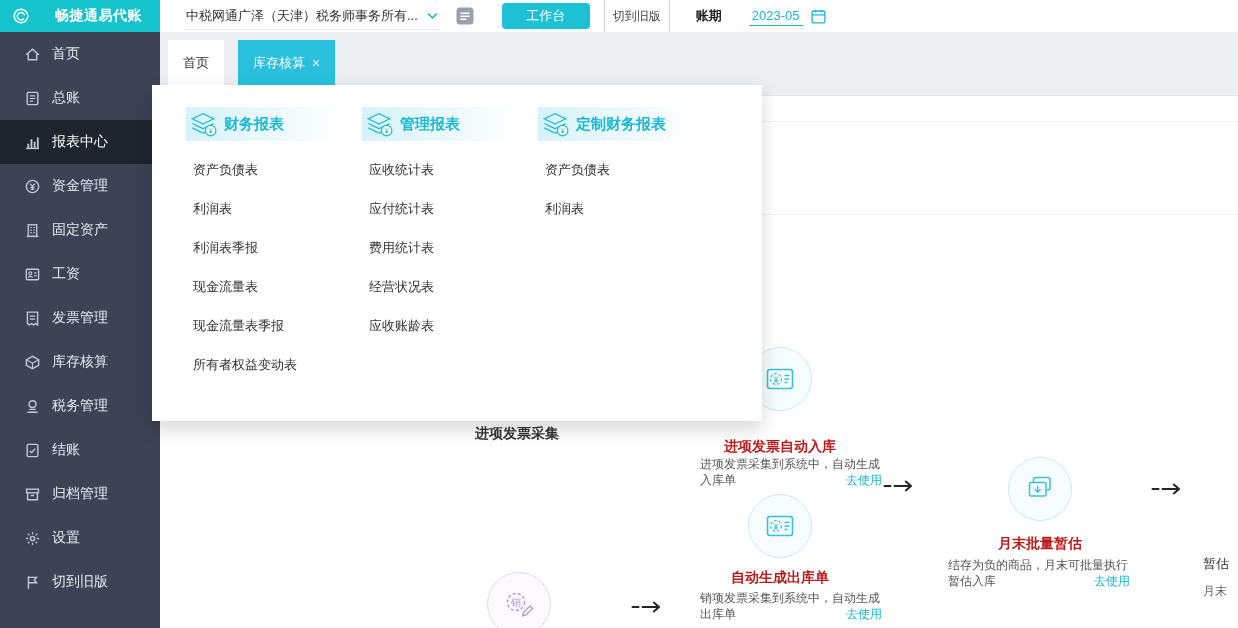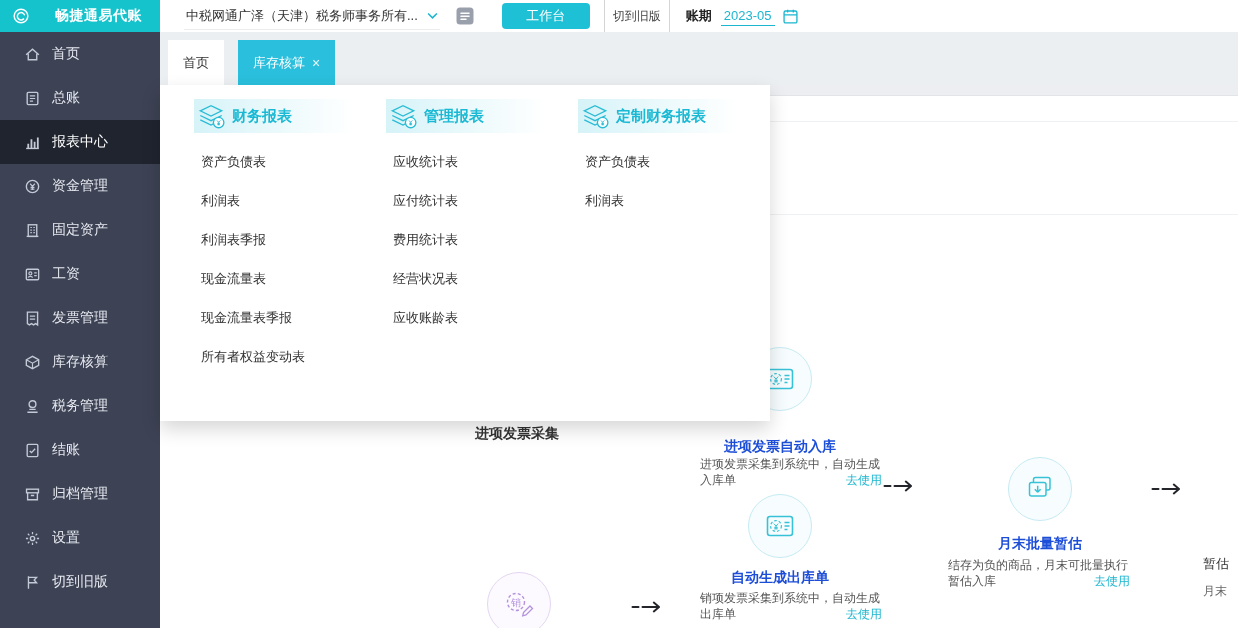--- a/index.html
+++ b/index.html
@@ -15,46 +15,46 @@
 .side-icon{width:17px;height:17px;margin-right:11px;display:inline-flex;color:#c3c9d6}
 .side-icon svg{width:100%;height:100%}
 
 .topbar{position:absolute;left:160px;top:0;right:0;height:32px;background:#fff;display:flex;align-items:center;padding-left:24px;z-index:15}
 .company{display:flex;align-items:center;gap:9px;cursor:pointer;border-bottom:1px solid #ececec;padding:4px 2px}
 .company-name{font-size:13px;color:#333}
 .chev{width:11px;height:8px;display:inline-flex}
 .clipboard{width:22px;height:22px;margin-left:14px;display:inline-flex;cursor:pointer}
 .btn-workbench{margin-left:26px;width:88px;height:26px;background:#1ec0d5;color:#fff;border:none;border-radius:4px;font-size:13px;cursor:pointer;font-family:inherit}
 .btn-switch{margin-left:14px;height:40px;padding:0 8px;background:#fff;border:1px solid #d4d4d4;border-radius:3px;font-size:12px;color:#444;cursor:pointer;font-family:Liberation Sans, sans-serif}
-.period-label{margin-left:16px;font-size:13px;color:#222;font-weight:bold}
-.period-value{margin-left:9px;font-size:13px;color:#1bb6d0;border-bottom:1px solid #1bb6d0;padding:2px 3px;cursor:pointer}
+.period-label{margin-left:26px;font-size:13px;color:#222;font-weight:bold}
+.period-value{margin-left:27px;font-size:13px;color:#1bb6d0;border-bottom:1px solid #1bb6d0;padding:2px 3px;cursor:pointer}
 .calendar{width:17px;height:17px;margin-left:7px;display:inline-flex;cursor:pointer}
 
 .tabbar{position:absolute;left:160px;top:32px;right:0;height:53px;background:#eceff2;display:flex;align-items:flex-end;padding-left:8px;gap:14px;z-index:15}
 .tab{height:45px;padding:0 15px;display:flex;align-items:center;gap:7px;background:#fff;font-size:13px;color:#333;cursor:pointer}
 .tab.active{background:#2abfdc;color:#fff}
 .tab-close{font-size:14px;line-height:1;opacity:.9;cursor:pointer}
 
 .content{position:absolute;left:160px;top:85px;right:0;bottom:0;background:#eceef1;overflow:hidden;z-index:1}
 .panel{position:absolute;left:0;top:10px;right:0;bottom:0;background:#fff;border-top:1px solid #e2e4e7}
 .hairline{position:absolute;left:0;right:0;height:1px;background:#f0f1f3}
 .collect-title{position:absolute;left:265px;top:340px;width:184px;text-align:center;font-size:14px;font-weight:bold;color:#333}
 .step-circle{position:absolute;width:64px;height:64px;border-radius:50%;background:#f7fdfe;border:1px solid #c6ebf3;display:flex;align-items:center;justify-content:center;color:#38c2d7}
 .step-circle.purple{border-color:#e4d6f3;color:#b492dd;background:#fcfaff}
 .step-icon{width:34px;height:34px;display:inline-flex}
 .step-icon svg{width:100%;height:100%}
-.step-title{position:absolute;width:220px;text-align:center;font-size:14px;font-weight:bold;color:#1d4ed8}
+.step-title{position:absolute;width:220px;text-align:center;font-size:14px;font-weight:bold;color:#b91c1c}
 .step-desc{position:absolute;width:184px;font-size:12px;color:#555;line-height:16px}
 .use-link{position:absolute;right:2px;bottom:0;font-size:12px;color:#1bb6d0;cursor:pointer}
 .arrow{position:absolute;display:inline-flex}
 .clip-step{position:absolute;left:1043px;top:470px}
 .clip-title{font-size:13px;font-weight:normal;color:#333;margin-bottom:10px;white-space:nowrap}
 .clip-desc{font-size:12px;color:#666;white-space:nowrap}
 
-.megamenu{position:absolute;left:160px;top:85px;width:610px;height:336px;background:#fff;box-shadow:0 8px 18px rgba(0,0,0,.16);z-index:25;display:flex;gap:24px;padding:14px 0 0 34px}
+.megamenu{position:absolute;left:152px;top:85px;width:610px;height:336px;background:#fff;box-shadow:0 8px 18px rgba(0,0,0,.16);z-index:25;display:flex;gap:8px;padding:22px 0 0 34px}
 .menu-col{width:168px}
 .menu-head{height:34px;display:flex;align-items:center;gap:7px;padding-left:3px;background:linear-gradient(90deg,#d6f3f8 0%,rgba(214,243,248,0) 95%)}
 .menu-head-icon{width:28px;height:28px;display:inline-flex}
 .menu-head-icon svg{width:100%;height:100%}
 .menu-title{font-size:15px;font-weight:bold;color:#1bb9d3}
 .menu-items{margin-top:9px}
 .menu-item{height:39px;display:flex;align-items:center;padding-left:7px;font-size:13px;color:#333;cursor:pointer}
 </style>
 </head>
 <body>

